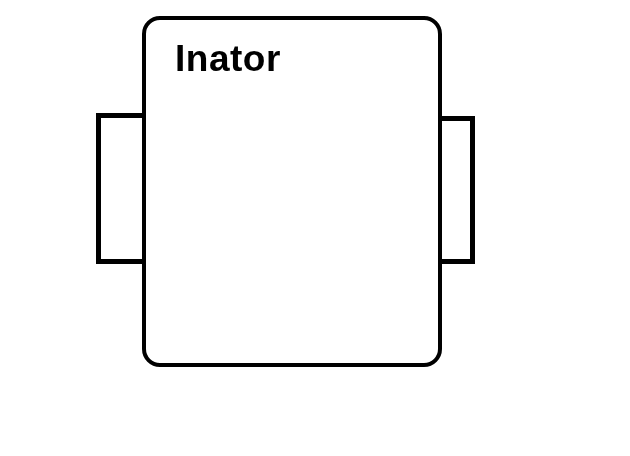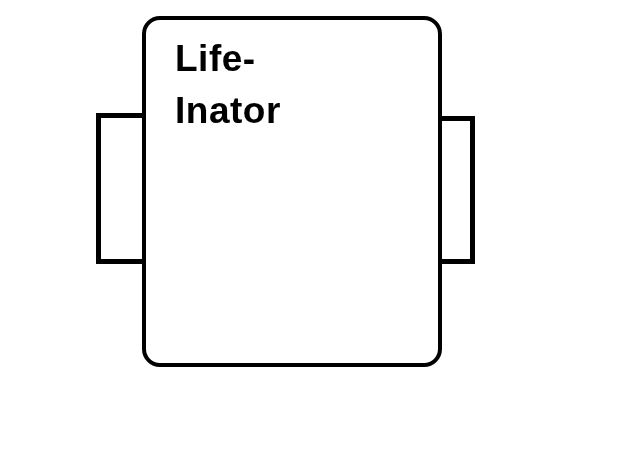--- a/index.html
+++ b/index.html
@@ -18,15 +18,14 @@
     }
     .label span { display: block; }
   </style>
 </head>
 <body>
 
 <div class="tab tab-left"></div>
 <div class="tab tab-right"></div>
 <div class="box"></div>
 <div class="label">
-  <span>Life-</span>
   <span>Inator</span>
 </div>
 
 </body></html>

